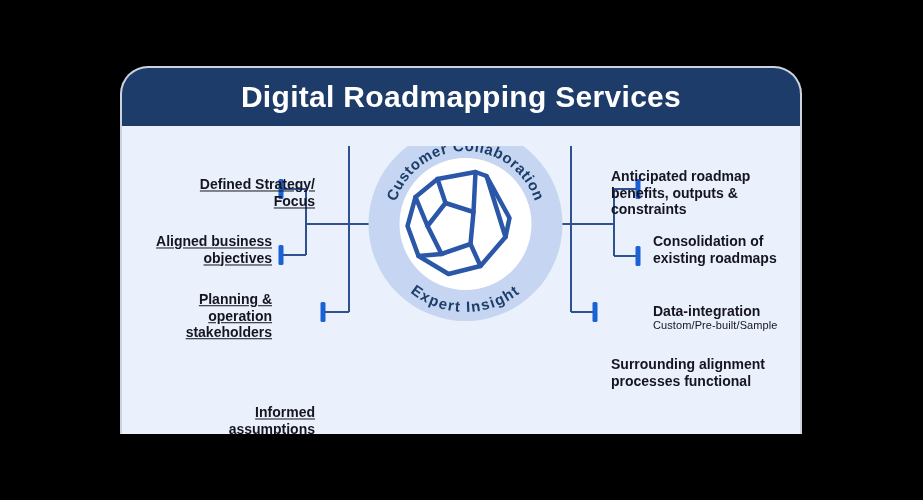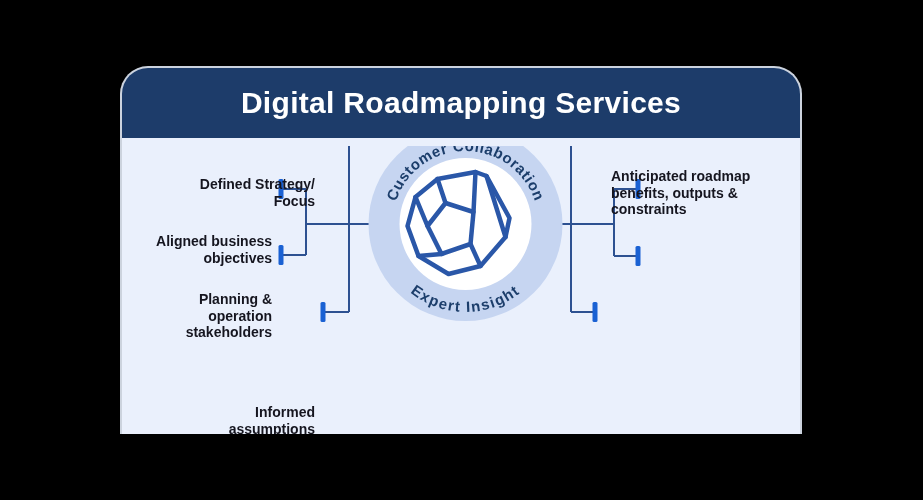--- a/index.html
+++ b/index.html
@@ -6,34 +6,34 @@
   .stage{
     position:relative;width:923px;height:500px;background:#000;overflow:hidden;
     font-family:"Liberation Sans", sans-serif;
   }
   .card{
     position:absolute;left:120px;top:66px;width:682px;height:368px;
     box-sizing:border-box;border:2px solid #ccd3de;border-bottom:none;
     border-radius:28px 28px 0 0;background:#eaf0fc;overflow:hidden;
   }
   .card-header{
-    position:absolute;left:0;top:0;width:100%;height:70px;background:#1d3c6a;
+    position:absolute;left:0;top:0;width:100%;height:58px;background:#1d3c6a;
     display:flex;align-items:center;justify-content:center;
   }
   .card-title{
     margin:0;color:#ffffff;font-size:30px;font-weight:bold;letter-spacing:.3px;
   }
   .card-body{position:absolute;left:0;top:78px;width:678px;height:287px;}
   .overlay{position:absolute;left:0;top:0;pointer-events:none;}
   .node-label{
     position:absolute;transform:translateY(-50%);
     font-size:14px;font-weight:bold;color:#15151f;line-height:1.18;
     white-space:pre-line;
   }
-  .align-r{text-align:right;}
+  .align-r{text-align:right;text-decoration:underline;}
   .align-l{text-align:left;}
   .sub-label{
     display:block;font-size:11px;font-weight:normal;letter-spacing:.1px;
     white-space:nowrap;
   }
   
   .l1{top:47px;right:485px;}
   .l2{top:104px;right:528px;margin-left:28px;}
   .l3{top:170px;right:528px;margin-left:24px;}
   .l4{top:227px;right:485px;margin-top:48px;}
@@ -113,16 +113,24 @@
       <div class="node-label align-r l2">Aligned business
 objectives</div>
       <div class="node-label align-r l3">Planning &amp; operation
 stakeholders</div>
       <div class="node-label align-r l4">Informed
 assumptions</div>
 
       <div class="node-label align-l r1">Anticipated roadmap
 benefits, outputs &amp;
 constraints</div>
+      <div class="node-label align-l r2">Consolidation of
+existing roadmaps</div>
+      <div class="node-label align-l r3">
+        <span>Data-integration</span>
+        <span class="sub-label">Custom/Pre-built/Sample</span>
+      </div>
+      <div class="node-label align-l r4">Surrounding alignment
+processes functional</div>
 
     </div>
   </div>
 </div>
 
 </body></html>

